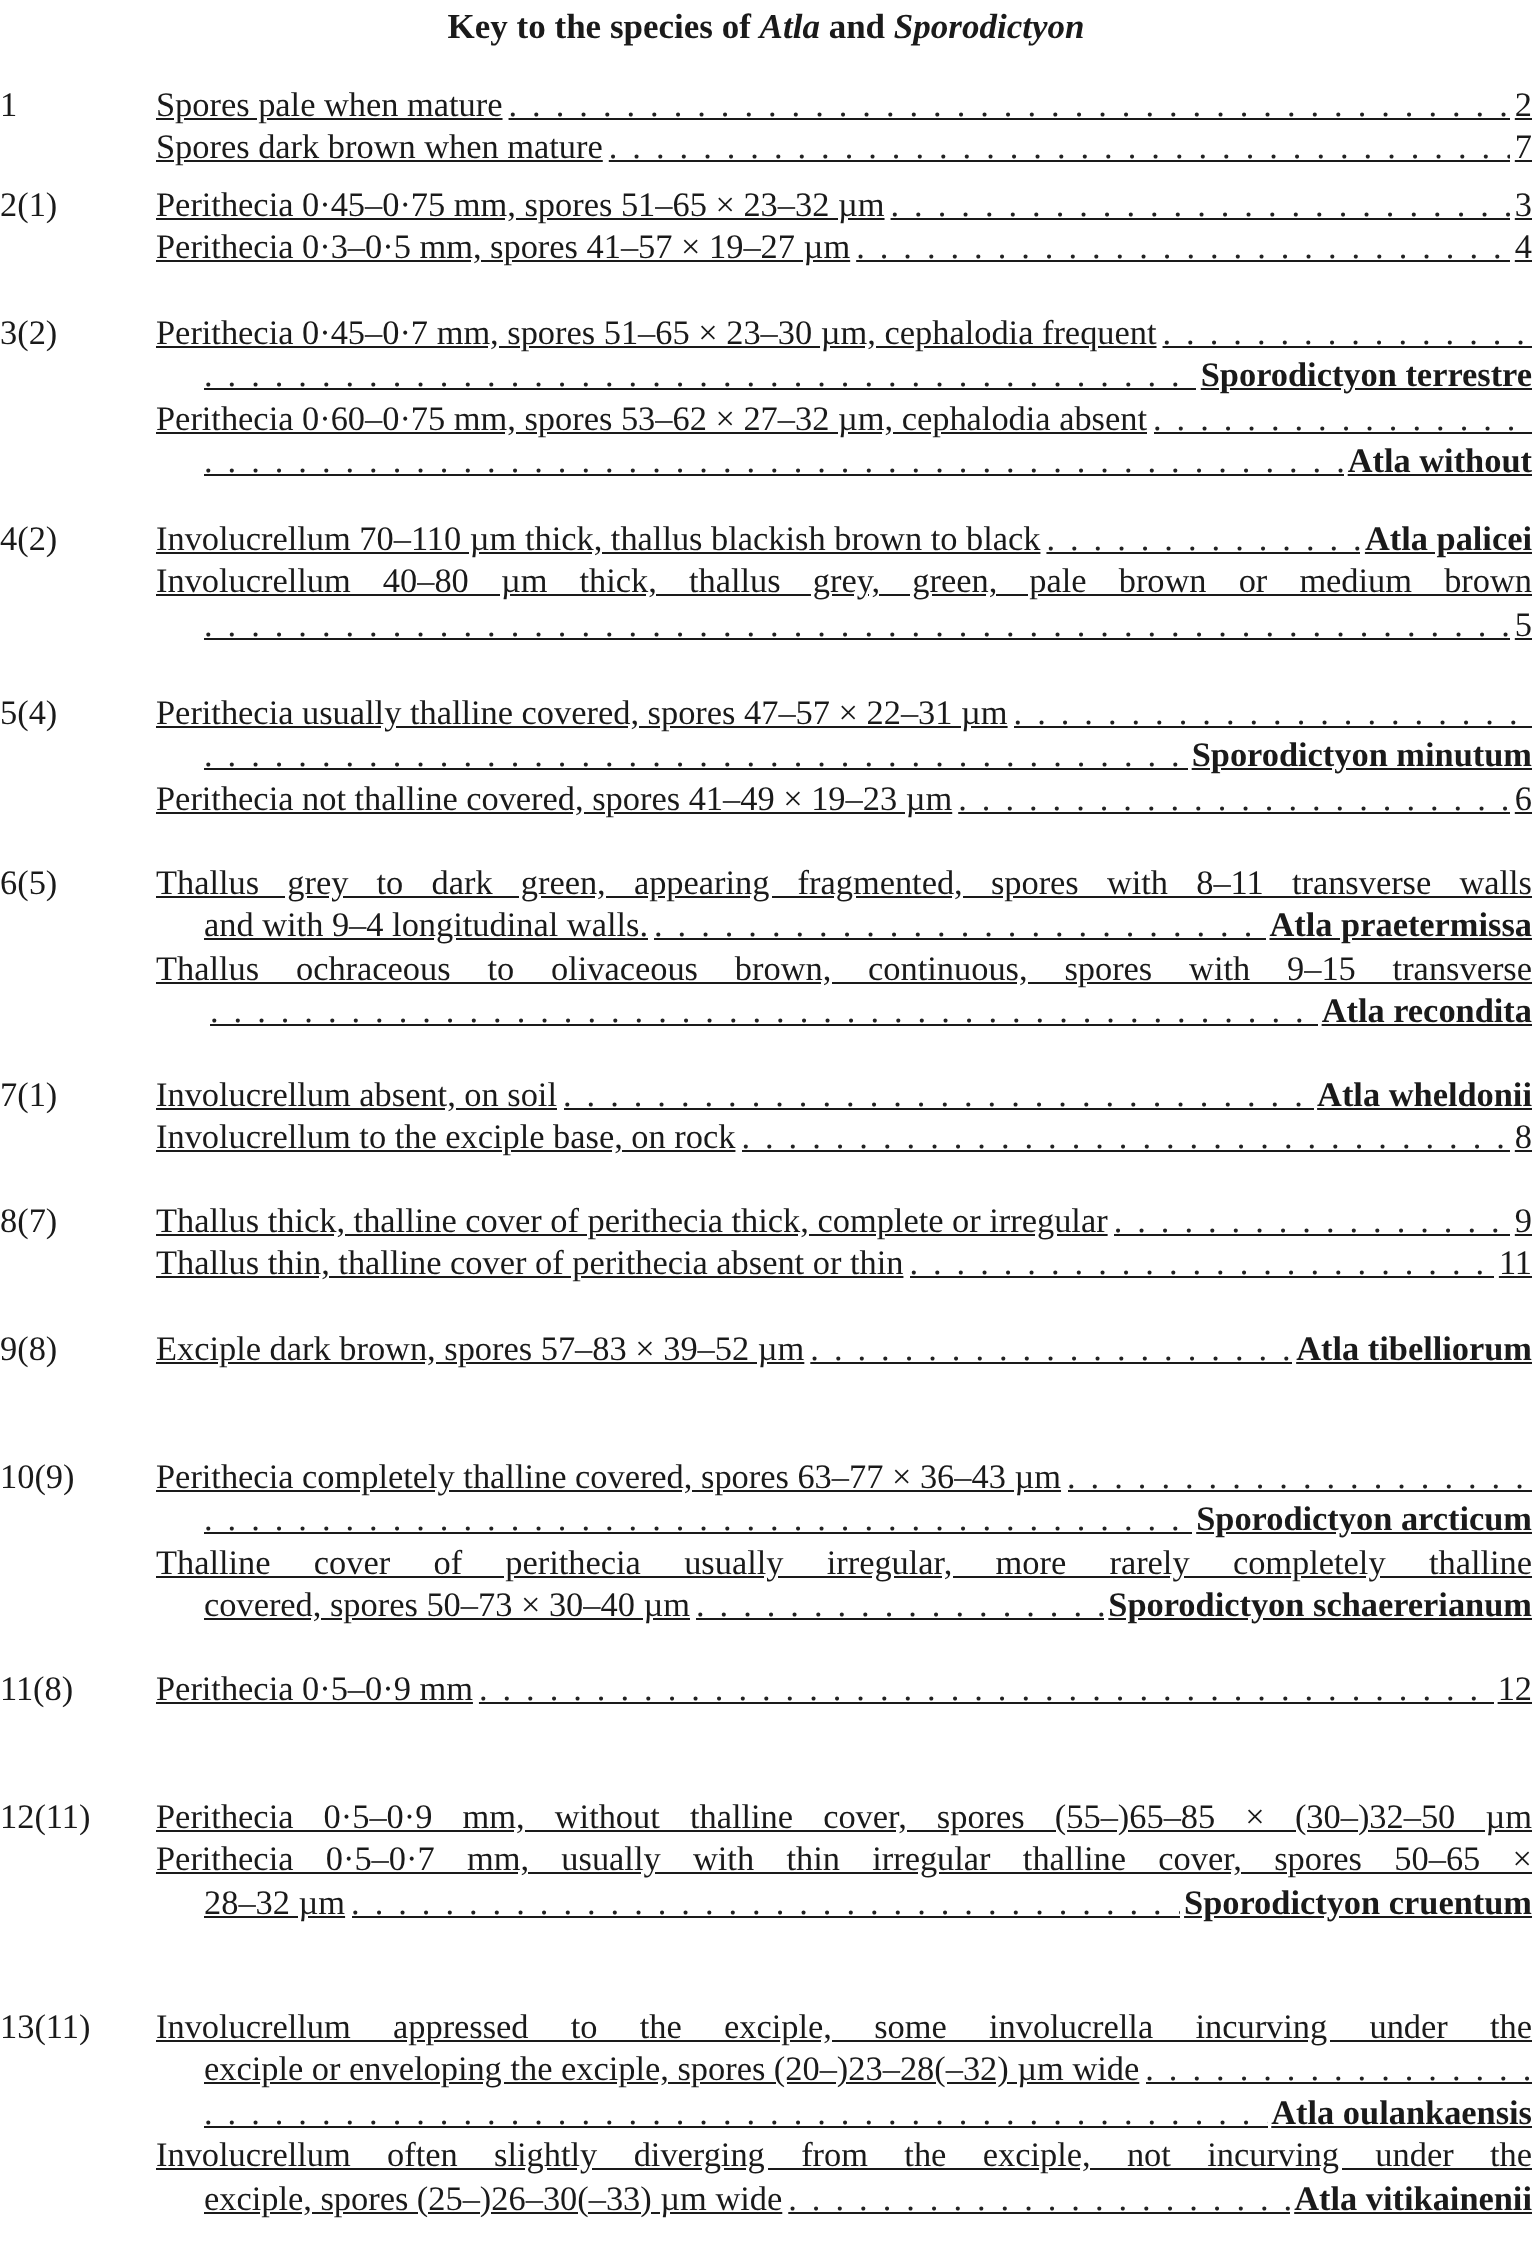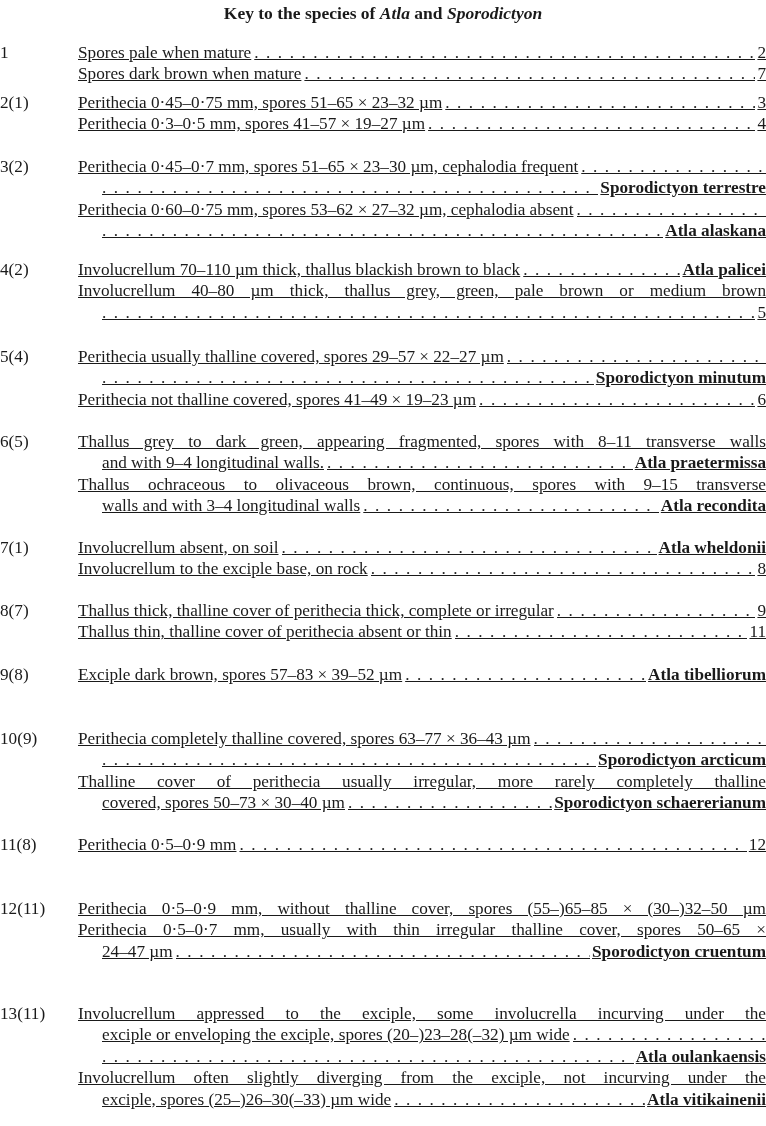--- a/index.html
+++ b/index.html
@@ -127,21 +127,21 @@
         <div class="line cont">
           <span class="dots" style="margin-left: 0px;"></span>
           <span class="res bold">Sporodictyon terrestre</span>
         </div>
         <div class="line">
           <span class="txt">Perithecia 0·60–0·75 mm, spores 53–62 × 27–32 µm, cephalodia absent</span>
           <span class="dots trail-only"></span>
         </div>
         <div class="line cont">
           <span class="dots" style="margin-left: 0px;"></span>
-          <span class="res bold">Atla alaskana</span>
+          <span class="res bold">Atla without</span>
         </div>
       </div>
     </div>
     <div class="couplet" style="top: 259px;">
       <div class="cnum">4(2)</div>
       <div class="lines">
         <div class="line">
           <span class="txt">Involucrellum 70–110 µm thick, thallus blackish brown to black</span>
           <span class="dots"></span>
           <span class="res bold">Atla palicei</span>
@@ -152,21 +152,21 @@
         <div class="line cont">
           <span class="dots" style="margin-left: 0px;"></span>
           <span class="res">5</span>
         </div>
       </div>
     </div>
     <div class="couplet" style="top: 346px;">
       <div class="cnum">5(4)</div>
       <div class="lines">
         <div class="line">
-          <span class="txt">Perithecia usually thalline covered, spores 29–57 × 22–27 µm</span>
+          <span class="txt">Perithecia usually thalline covered, spores 47–57 × 22–31 µm</span>
           <span class="dots trail-only"></span>
         </div>
         <div class="line cont">
           <span class="dots" style="margin-left: 0px;"></span>
           <span class="res bold">Sporodictyon minutum</span>
         </div>
         <div class="line">
           <span class="txt">Perithecia not thalline covered, spores 41–49 × 19–23 µm</span>
           <span class="dots"></span>
           <span class="res">6</span>
@@ -181,21 +181,20 @@
         </div>
         <div class="line cont">
           <span class="txt">and with 9–4 longitudinal walls.</span>
           <span class="dots"></span>
           <span class="res bold">Atla praetermissa</span>
         </div>
         <div class="line just">
           <span class="txt">Thallus ochraceous to olivaceous brown, continuous, spores with 9–15 transverse</span>
         </div>
         <div class="line cont">
-          <span class="txt">walls and with 3–4 longitudinal walls</span>
           <span class="dots"></span>
           <span class="res bold">Atla recondita</span>
         </div>
       </div>
     </div>
     <div class="couplet" style="top: 537px;">
       <div class="cnum">7(1)</div>
       <div class="lines">
         <div class="line">
           <span class="txt">Involucrellum absent, on soil</span>
@@ -268,21 +267,21 @@
     <div class="couplet" style="top: 898px;">
       <div class="cnum">12(11)</div>
       <div class="lines">
         <div class="line just">
           <span class="txt">Perithecia 0·5–0·9 mm, without thalline cover, spores (55–)65–85 × (30–)32–50 µm</span>
         </div>
         <div class="line just">
           <span class="txt">Perithecia 0·5–0·7 mm, usually with thin irregular thalline cover, spores 50–65 ×</span>
         </div>
         <div class="line cont">
-          <span class="txt">24–47 µm</span>
+          <span class="txt">28–32 µm</span>
           <span class="dots"></span>
           <span class="res bold">Sporodictyon cruentum</span>
         </div>
       </div>
     </div>
     <div class="couplet" style="top: 1003px;">
       <div class="cnum">13(11)</div>
       <div class="lines">
         <div class="line just">
           <span class="txt">Involucrellum appressed to the exciple, some involucrella incurving under the</span>

